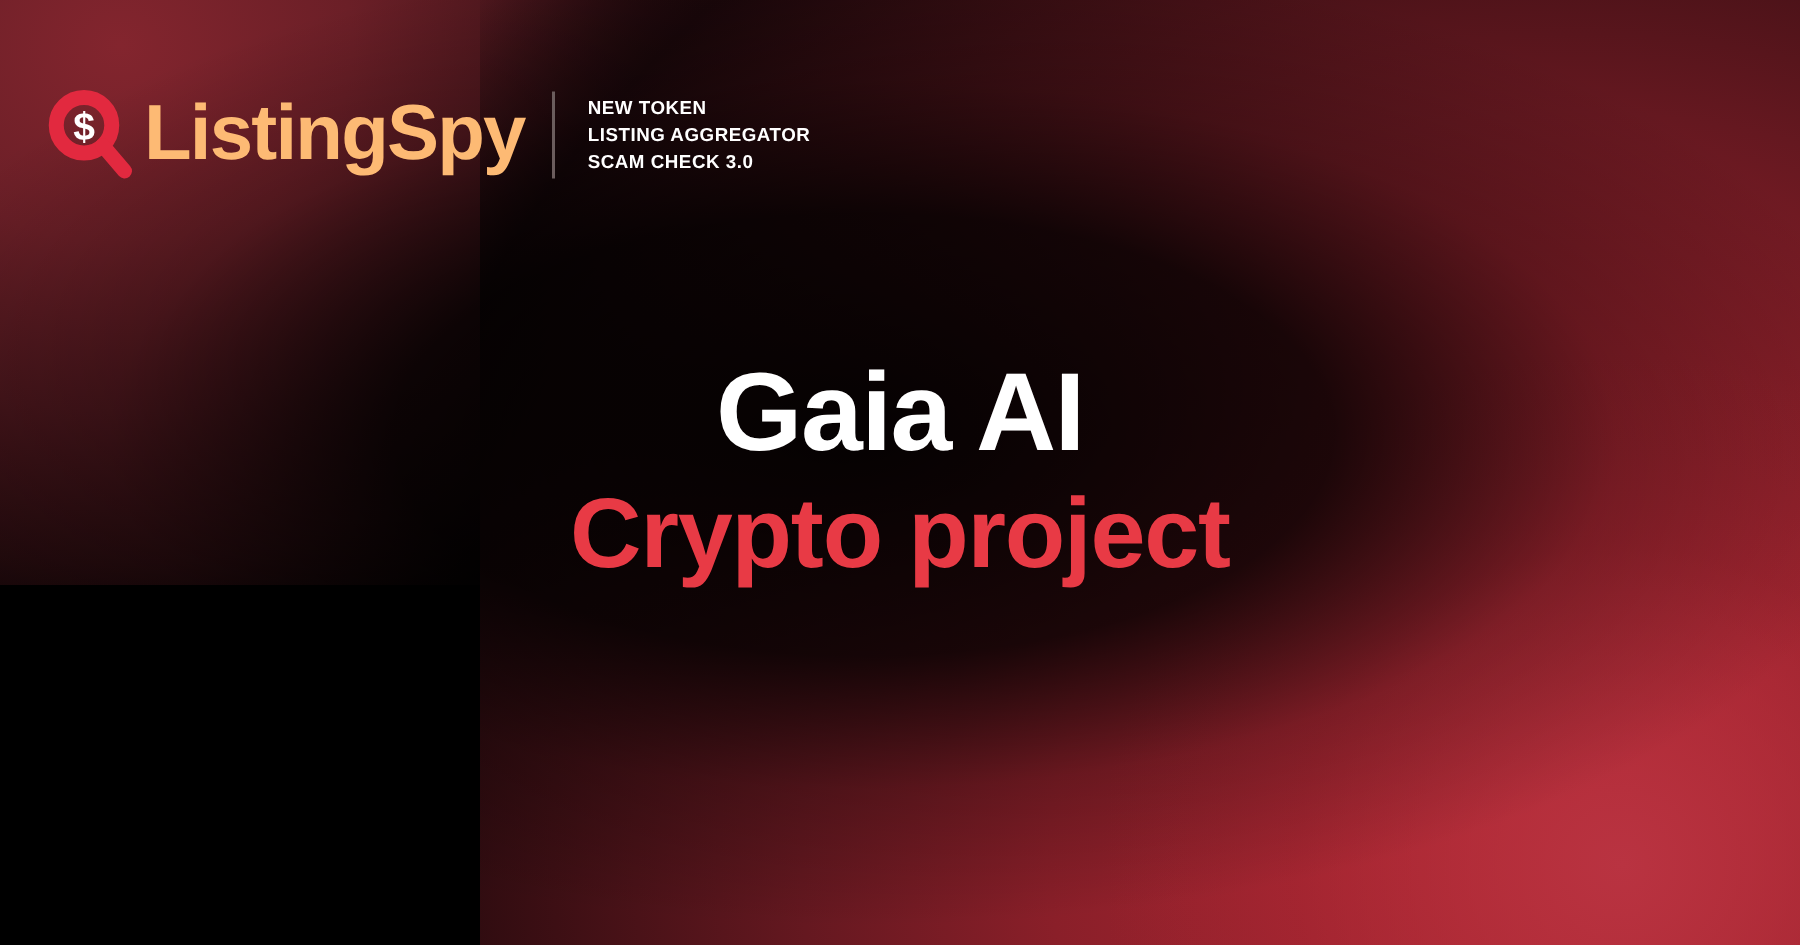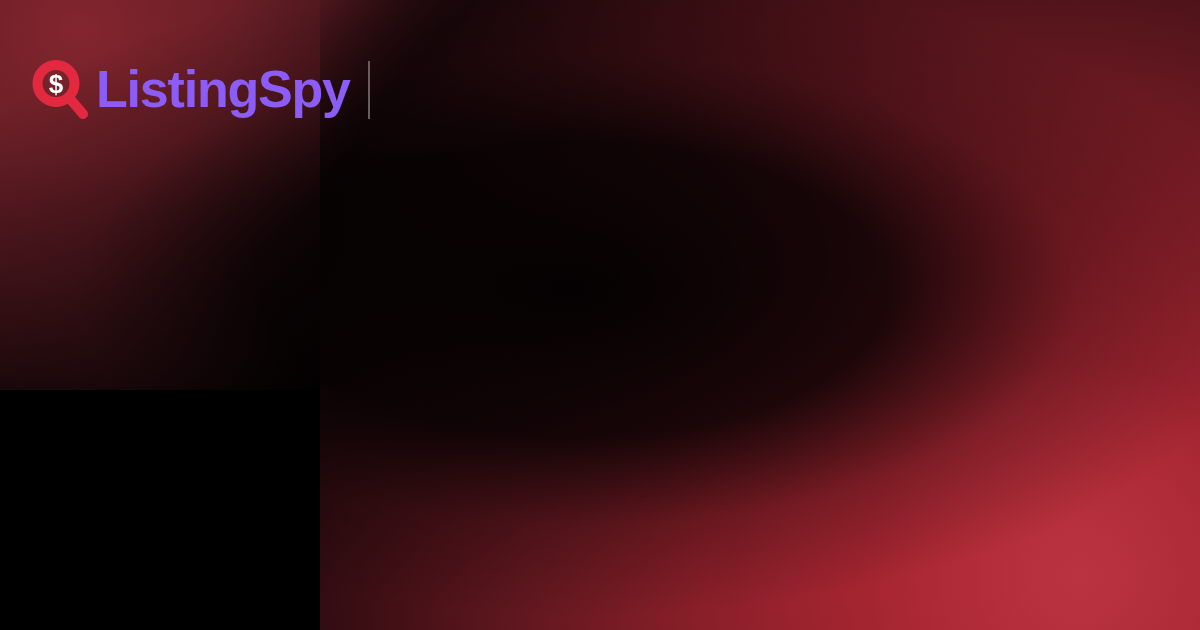--- a/index.html
+++ b/index.html
@@ -165,21 +165,30 @@
   </div>
 
   <div class="brand">
 
     <svg class="brand-mark" viewBox="0 0 58 62">
       <circle cx="24" cy="24.5" r="18.5" fill="none" stroke="#e2293f" stroke-width="10"></circle>
       <line x1="36.5" y1="38" x2="51" y2="55" stroke="#e2293f" stroke-width="10" stroke-linecap="round"></line>
       <text x="24" y="34" text-anchor="middle" font-family="Liberation Sans, sans-serif" font-size="26" font-weight="bold" fill="#ffffff">$</text>
     </svg>
 
-    <div class="brand-word" style="color:#8b5cf6">ListingSpy</div>
+    <div class="brand-word" style="color:#fdba74">ListingSpy</div>
 
     <div class="brand-divider"></div>
 
+    <div class="brand-tagline">
+      <div>NEW TOKEN</div>
+      <div>LISTING AGGREGATOR</div>
+      <div>SCAM CHECK 3.0</div>
+    </div>
   </div>
 
+  <div class="hero">
+    <div class="hero-title">Gaia AI</div>
+    <div class="hero-subtitle" style="color:#e83a45">Crypto project</div>
+  </div>
 
 
 </div>
 
 </body></html>

